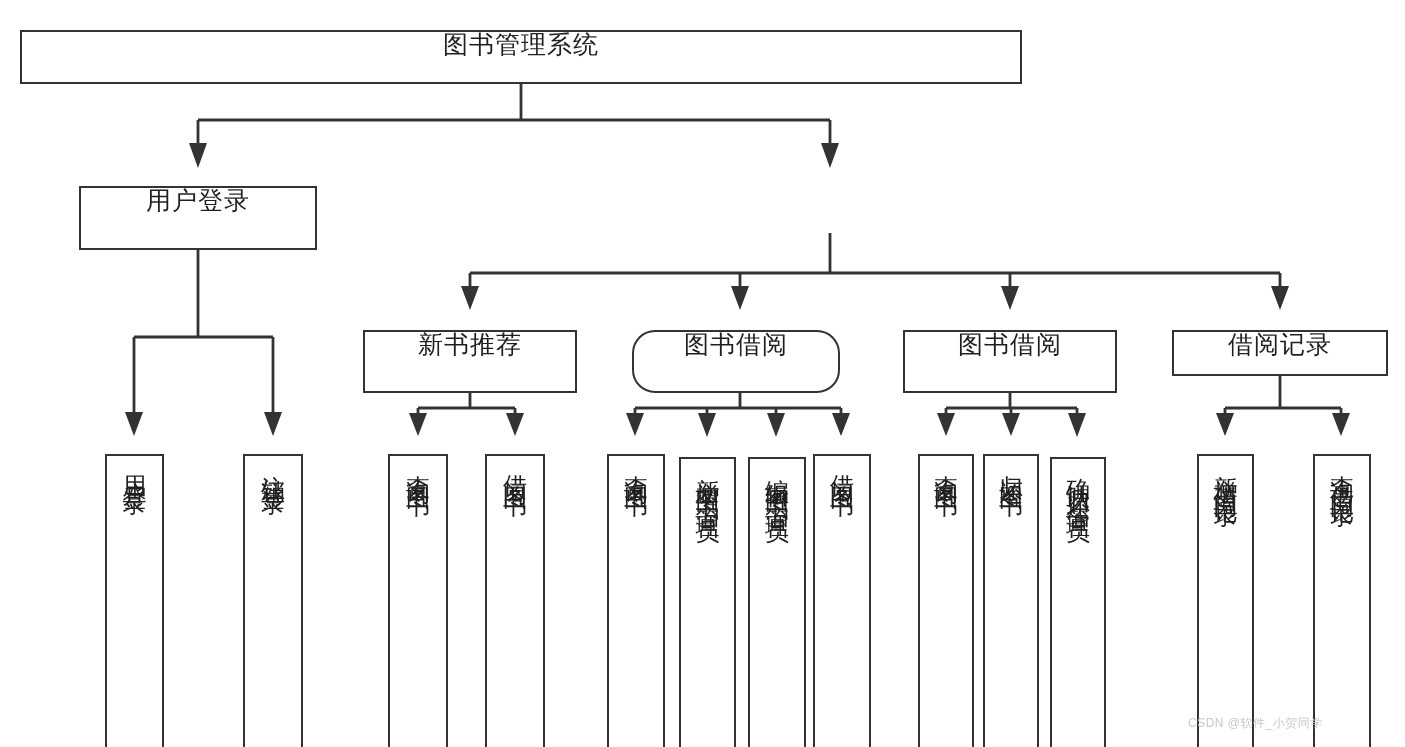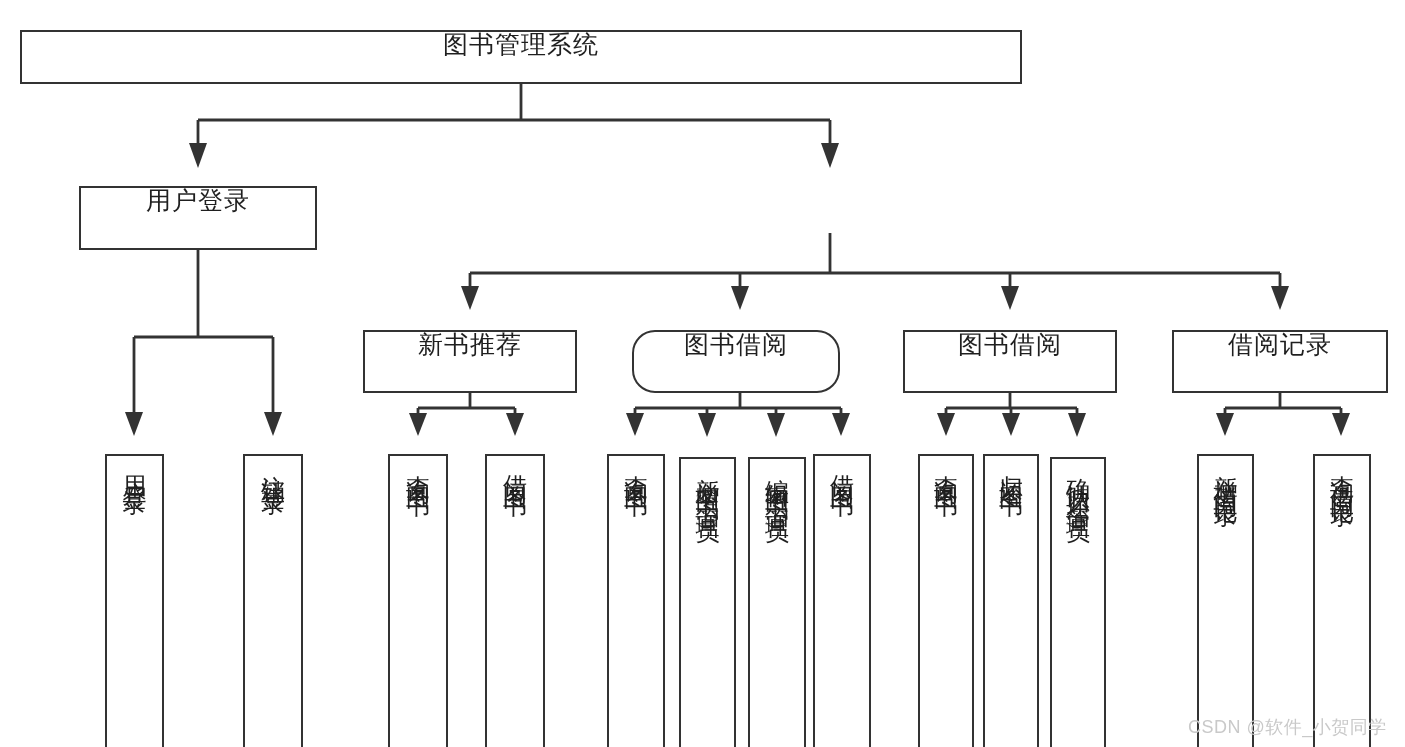--- a/index.html
+++ b/index.html
@@ -23,21 +23,21 @@
   .hlabel{
     font-size:25px;letter-spacing:1px;color:#1f1f1f;line-height:1;white-space:nowrap;
   }
   .vlabel{
     writing-mode:vertical-rl;
     text-orientation:mixed;
     font-size:24px;letter-spacing:6px;color:#1f1f1f;line-height:1;
   }
   .watermark{
     position:absolute;z-index:3;
-    font-size:18px;letter-spacing:0.5px;
+    font-size:12px;letter-spacing:0.5px;
     color:#c9c9c9;white-space:nowrap;
   }
 </style>
 </head>
 <body>
 
 <div id="canvas">
 
   <svg id="connectors" width="1405" height="747" viewBox="0 0 1405 747">
     <g stroke="#333333" stroke-width="2.8" fill="none">
@@ -122,21 +122,21 @@
 
   <div class="node" style="left:363px;top:313px;width:214px;height:63px;">
     <span class="hlabel">新书推荐</span>
   </div>
   <div class="node" style="left:632px;top:313px;width:208px;height:63px;border-radius:23px;">
     <span class="hlabel">图书借阅</span>
   </div>
   <div class="node" style="left:903px;top:313px;width:214px;height:63px;">
     <span class="hlabel">图书借阅</span>
   </div>
-  <div class="node" style="left:1172px;top:313px;width:216px;height:63px;">
+  <div class="node" style="left:1172px;top:313px;width:216px;height:46px;">
     <span class="hlabel">借阅记录</span>
   </div>
 
   <div class="node" style="left:105px;top:437px;width:59px;height:298px;">
     <span class="vlabel">用户登录</span>
   </div>
   <div class="node" style="left:243px;top:437px;width:60px;height:298px;">
     <span class="vlabel">注销登录</span>
   </div>
 

